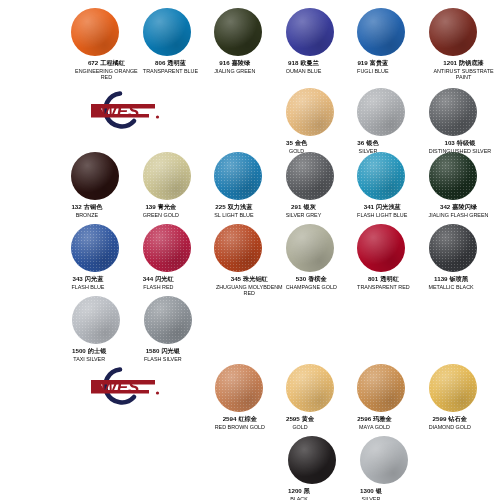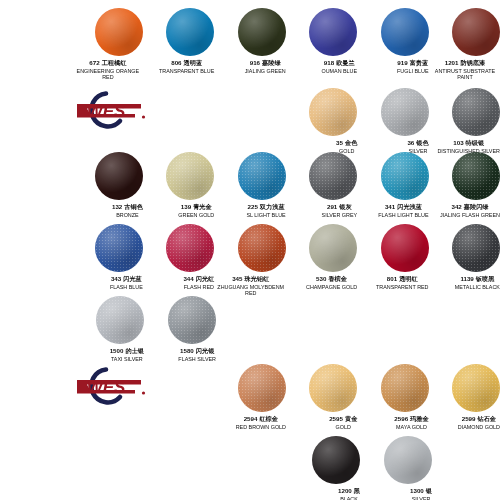--- a/index.html
+++ b/index.html
@@ -6,21 +6,21 @@
   body{
     width:500px;height:500px;
     background:#ffffff;
     font-family:"Liberation Sans","DejaVu Sans",sans-serif;
     overflow:hidden;
     position:relative;
   }
   #sheet{position:absolute;left:0;top:0;width:500px;height:500px;}
 
   .row{position:absolute;left:0;width:500px;display:flex;}
-  .cell{width:72px;display:flex;flex-direction:column;align-items:flex-end;}
+  .cell{width:72px;display:flex;flex-direction:column;align-items:flex-start;}
   .swatch{
     width:48px;height:48px;border-radius:50%;
     position:relative;overflow:hidden;
   }
   .swatch .sheen{
     position:absolute;inset:0;border-radius:50%;
     background:
       radial-gradient(circle at 34% 28%, rgba(255,255,255,.30), rgba(255,255,255,0) 58%),
       radial-gradient(circle at 70% 78%, rgba(0,0,0,.18), rgba(0,0,0,0) 62%);
   }

